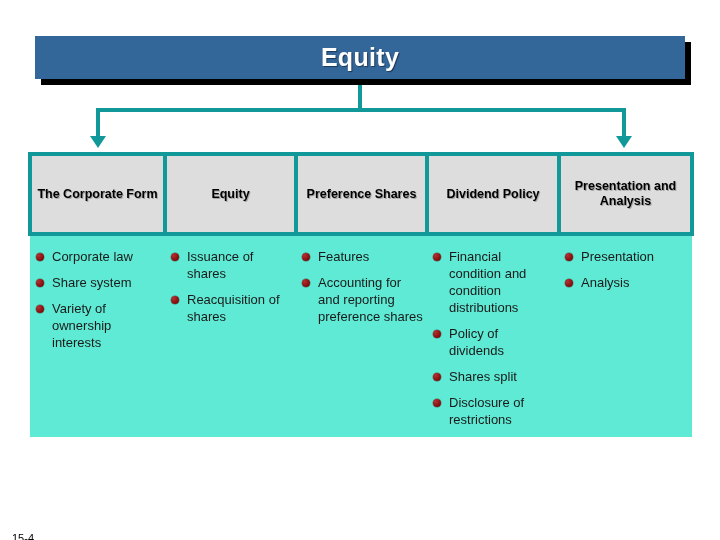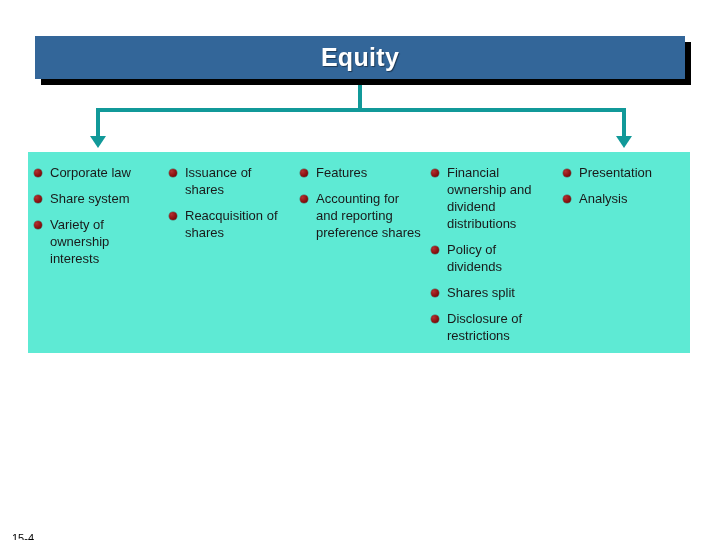--- a/index.html
+++ b/index.html
@@ -159,20 +159,27 @@
 
   <table class="grid">
     <colgroup>
       <col style="width:135px">
       <col style="width:131px">
       <col style="width:131px">
       <col style="width:132px">
       <col style="width:133px">
     </colgroup>
     <tbody>
+        <tr class="hdr-row">
+      <td>The Corporate Form</td>
+      <td>Equity</td>
+      <td>Preference Shares</td>
+      <td>Dividend Policy</td>
+      <td>Presentation and Analysis</td>
+    </tr>
     <tr class="body-row">
       <td>
         <ul class="bullets">
           <li>
             <span class="bullet-dot"></span>
             <span>Corporate law</span>
           </li>
           <li>
             <span class="bullet-dot"></span>
             <span>Share system</span>
@@ -204,21 +211,21 @@
           <li>
             <span class="bullet-dot"></span>
             <span>Accounting for and reporting preference shares</span>
           </li>
         </ul>
       </td>
       <td>
         <ul class="bullets">
           <li>
             <span class="bullet-dot"></span>
-            <span>Financial ownership and dividend distributions</span>
+            <span>Financial condition and condition distributions</span>
           </li>
           <li>
             <span class="bullet-dot"></span>
             <span>Policy of dividends</span>
           </li>
           <li>
             <span class="bullet-dot"></span>
             <span>Shares split</span>
           </li>
           <li>

